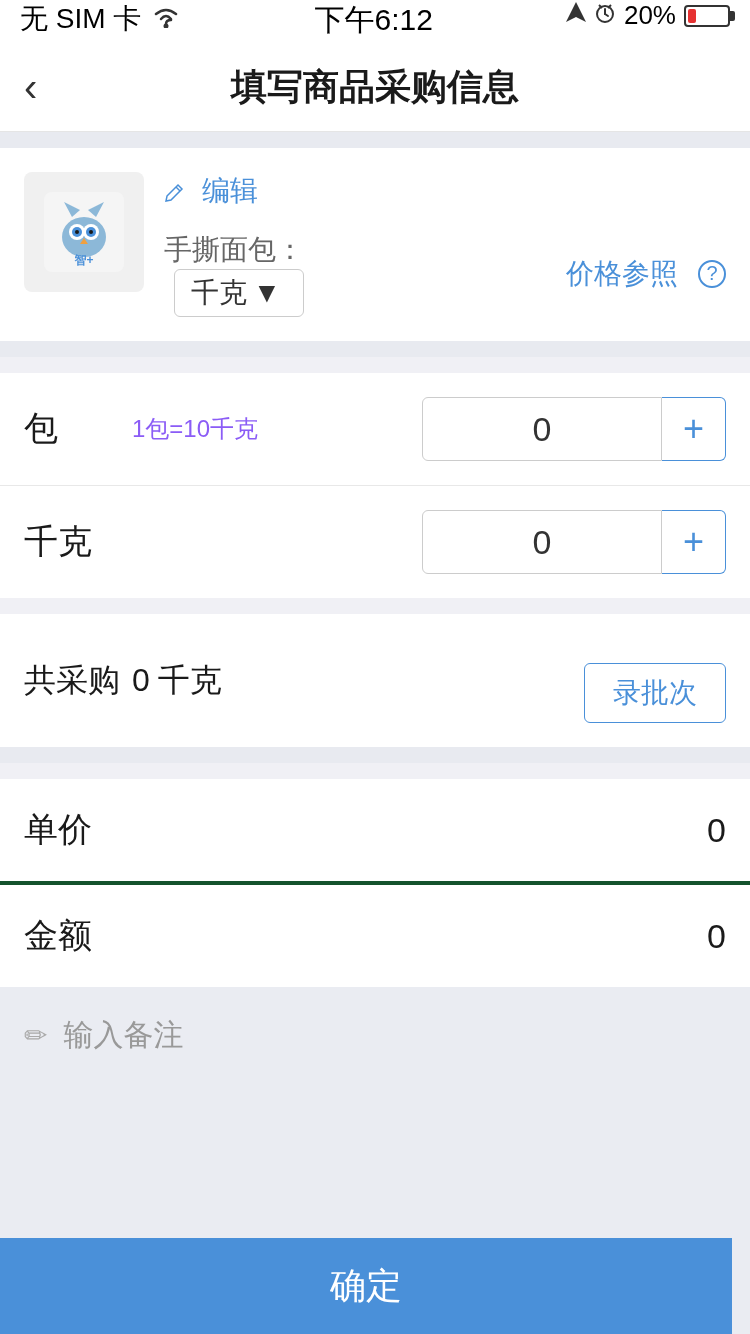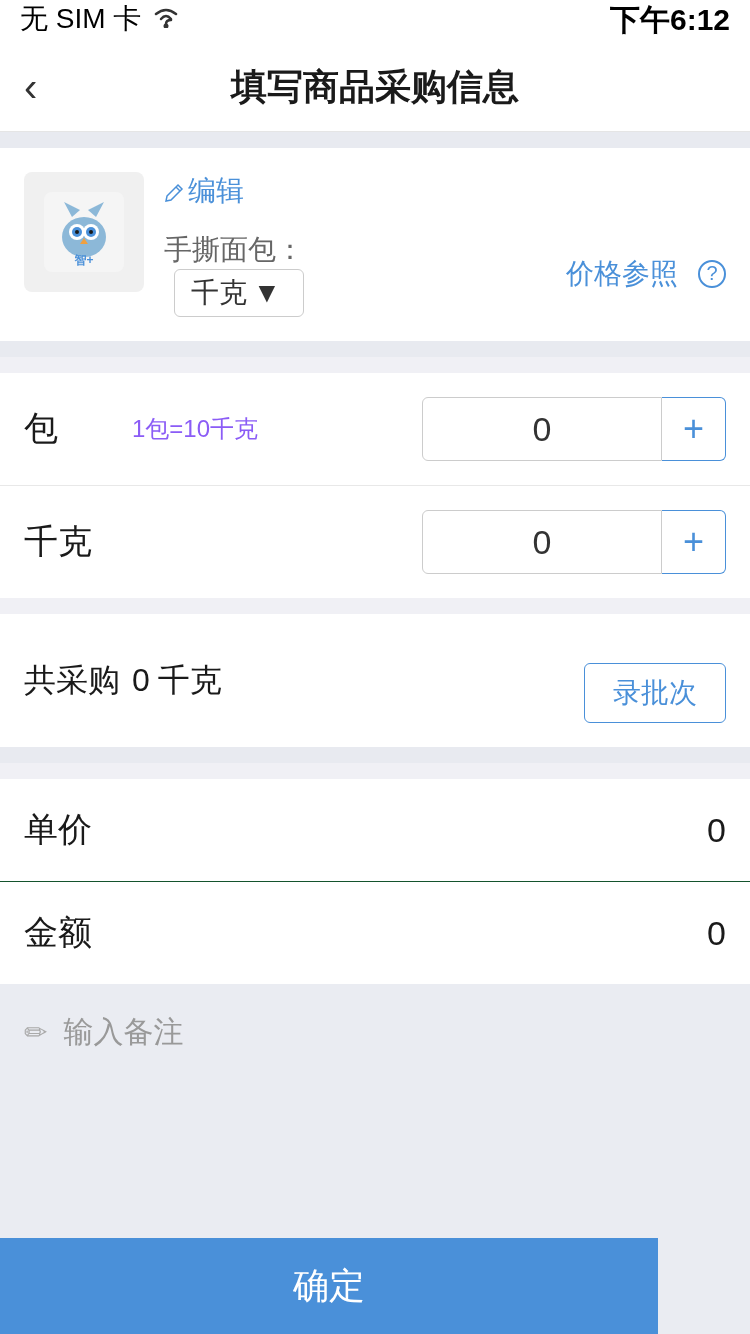--- a/index.html
+++ b/index.html
@@ -17,21 +17,21 @@
       height: 44px;
       background: #fff;
       display: flex;
       align-items: flex-start;
       justify-content: space-between;
       padding: 0 20px;
       font-size: 28px;
       font-weight: 500;
     }
     .status-left { display: flex; align-items: center; gap: 10px; }
-    .status-center { font-size: 30px; font-weight: 700; }
+    .status-center { font-size: 30px; font-weight: 400; }
     .status-right { display: flex; align-items: center; gap: 8px; font-size: 26px; }
     .battery-icon {
       width: 46px; height: 22px; border: 2px solid #333; border-radius: 4px;
       position: relative; display: inline-flex; align-items: center;
     }
     .battery-icon::after {
       content: ''; position: absolute; right: -7px; top: 50%;
       transform: translateY(-50%); width: 5px; height: 10px;
       background: #333; border-radius: 0 2px 2px 0;
     }
@@ -104,21 +104,21 @@
     .product-name {
       font-size: 32px;
       font-weight: 500;
       color: #1a1a1a;
     }
     .edit-btn {
       color: #4a90d9;
       font-size: 28px;
       display: flex;
       align-items: center;
-      gap: 2px;
+      gap: 16px;
       cursor: pointer;
     }
     .purchase-unit-row {
       display: flex;
       justify-content: space-between;
       align-items: center;
     }
     .unit-label { font-size: 28px; color: #666; }
     .unit-select {
       border: 1px solid #ccc;
@@ -238,21 +238,21 @@
 
     
     .detail-section {
       background: #fff;
       margin-top: 16px;
     }
     .detail-row {
       display: flex;
       align-items: center;
       padding: 28px 24px;
-      border-bottom: 1px solid #14532d;
+      border-bottom: 4px solid #14532d;
       min-height: 96px;
     }
     .detail-row:last-child { border-bottom: none; }
     .detail-label {
       font-size: 34px;
       color: #1a1a1a;
     }
     .detail-value {
       margin-left: auto;
       font-size: 34px;
@@ -279,21 +279,21 @@
       background: #eaecf2;
       flex: 1;
       min-height: 400px;
     }
 
     
     .confirm-btn {
       position: fixed;
       bottom: 0;
       left: 0;
-      width: 658px;
+      width: 732px;
       height: 96px;
       background: #4a90d9;
       color: #fff;
       font-size: 36px;
       font-weight: 500;
       border: none;
       cursor: pointer;
       display: flex;
       align-items: center;
       justify-content: center;
@@ -308,20 +308,40 @@
     <span>
       <svg width="30" height="22" viewBox="0 0 30 22">
         <path d="M15 18 Q15 14 20 14" fill="none" stroke="#333" stroke-width="2.5" stroke-linecap="round"></path>
         <path d="M10 13 Q15 7 20 13" fill="none" stroke="#333" stroke-width="2.5" stroke-linecap="round"></path>
         <path d="M5 8 Q15 0 25 8" fill="none" stroke="#333" stroke-width="2.5" stroke-linecap="round"></path>
         <circle cx="15" cy="20" r="2.5" fill="#333"></circle>
       </svg>
     </span>
   </div>
   <div class="status-center">下午6:12</div>
+  <div class="status-right">
+    <span>
+      <svg width="20" height="22" viewBox="0 0 20 22">
+        <polygon points="10,0 20,20 10,15 0,20" fill="#333"></polygon>
+      </svg>
+    </span>
+    <span>
+      <svg width="22" height="22" viewBox="0 0 22 22">
+        <circle cx="11" cy="12" r="8" fill="none" stroke="#333" stroke-width="2"></circle>
+        <line x1="11" y1="12" x2="11" y2="7" stroke="#333" stroke-width="2" stroke-linecap="round"></line>
+        <line x1="11" y1="12" x2="14" y2="14" stroke="#333" stroke-width="2" stroke-linecap="round"></line>
+        <line x1="5" y1="3" x2="8" y2="6" stroke="#333" stroke-width="2"></line>
+        <line x1="17" y1="3" x2="14" y2="6" stroke="#333" stroke-width="2"></line>
+      </svg>
+    </span>
+    <span>20%</span>
+    <div class="battery-icon">
+      <div class="battery-fill"></div>
+    </div>
+  </div>
 </div>
 
 <div class="nav-bar">
   <span class="nav-back">‹</span>
   <span class="nav-title">填写商品采购信息</span>
 </div>
 
 <div class="separator"></div>
 
 <div class="product-card">

